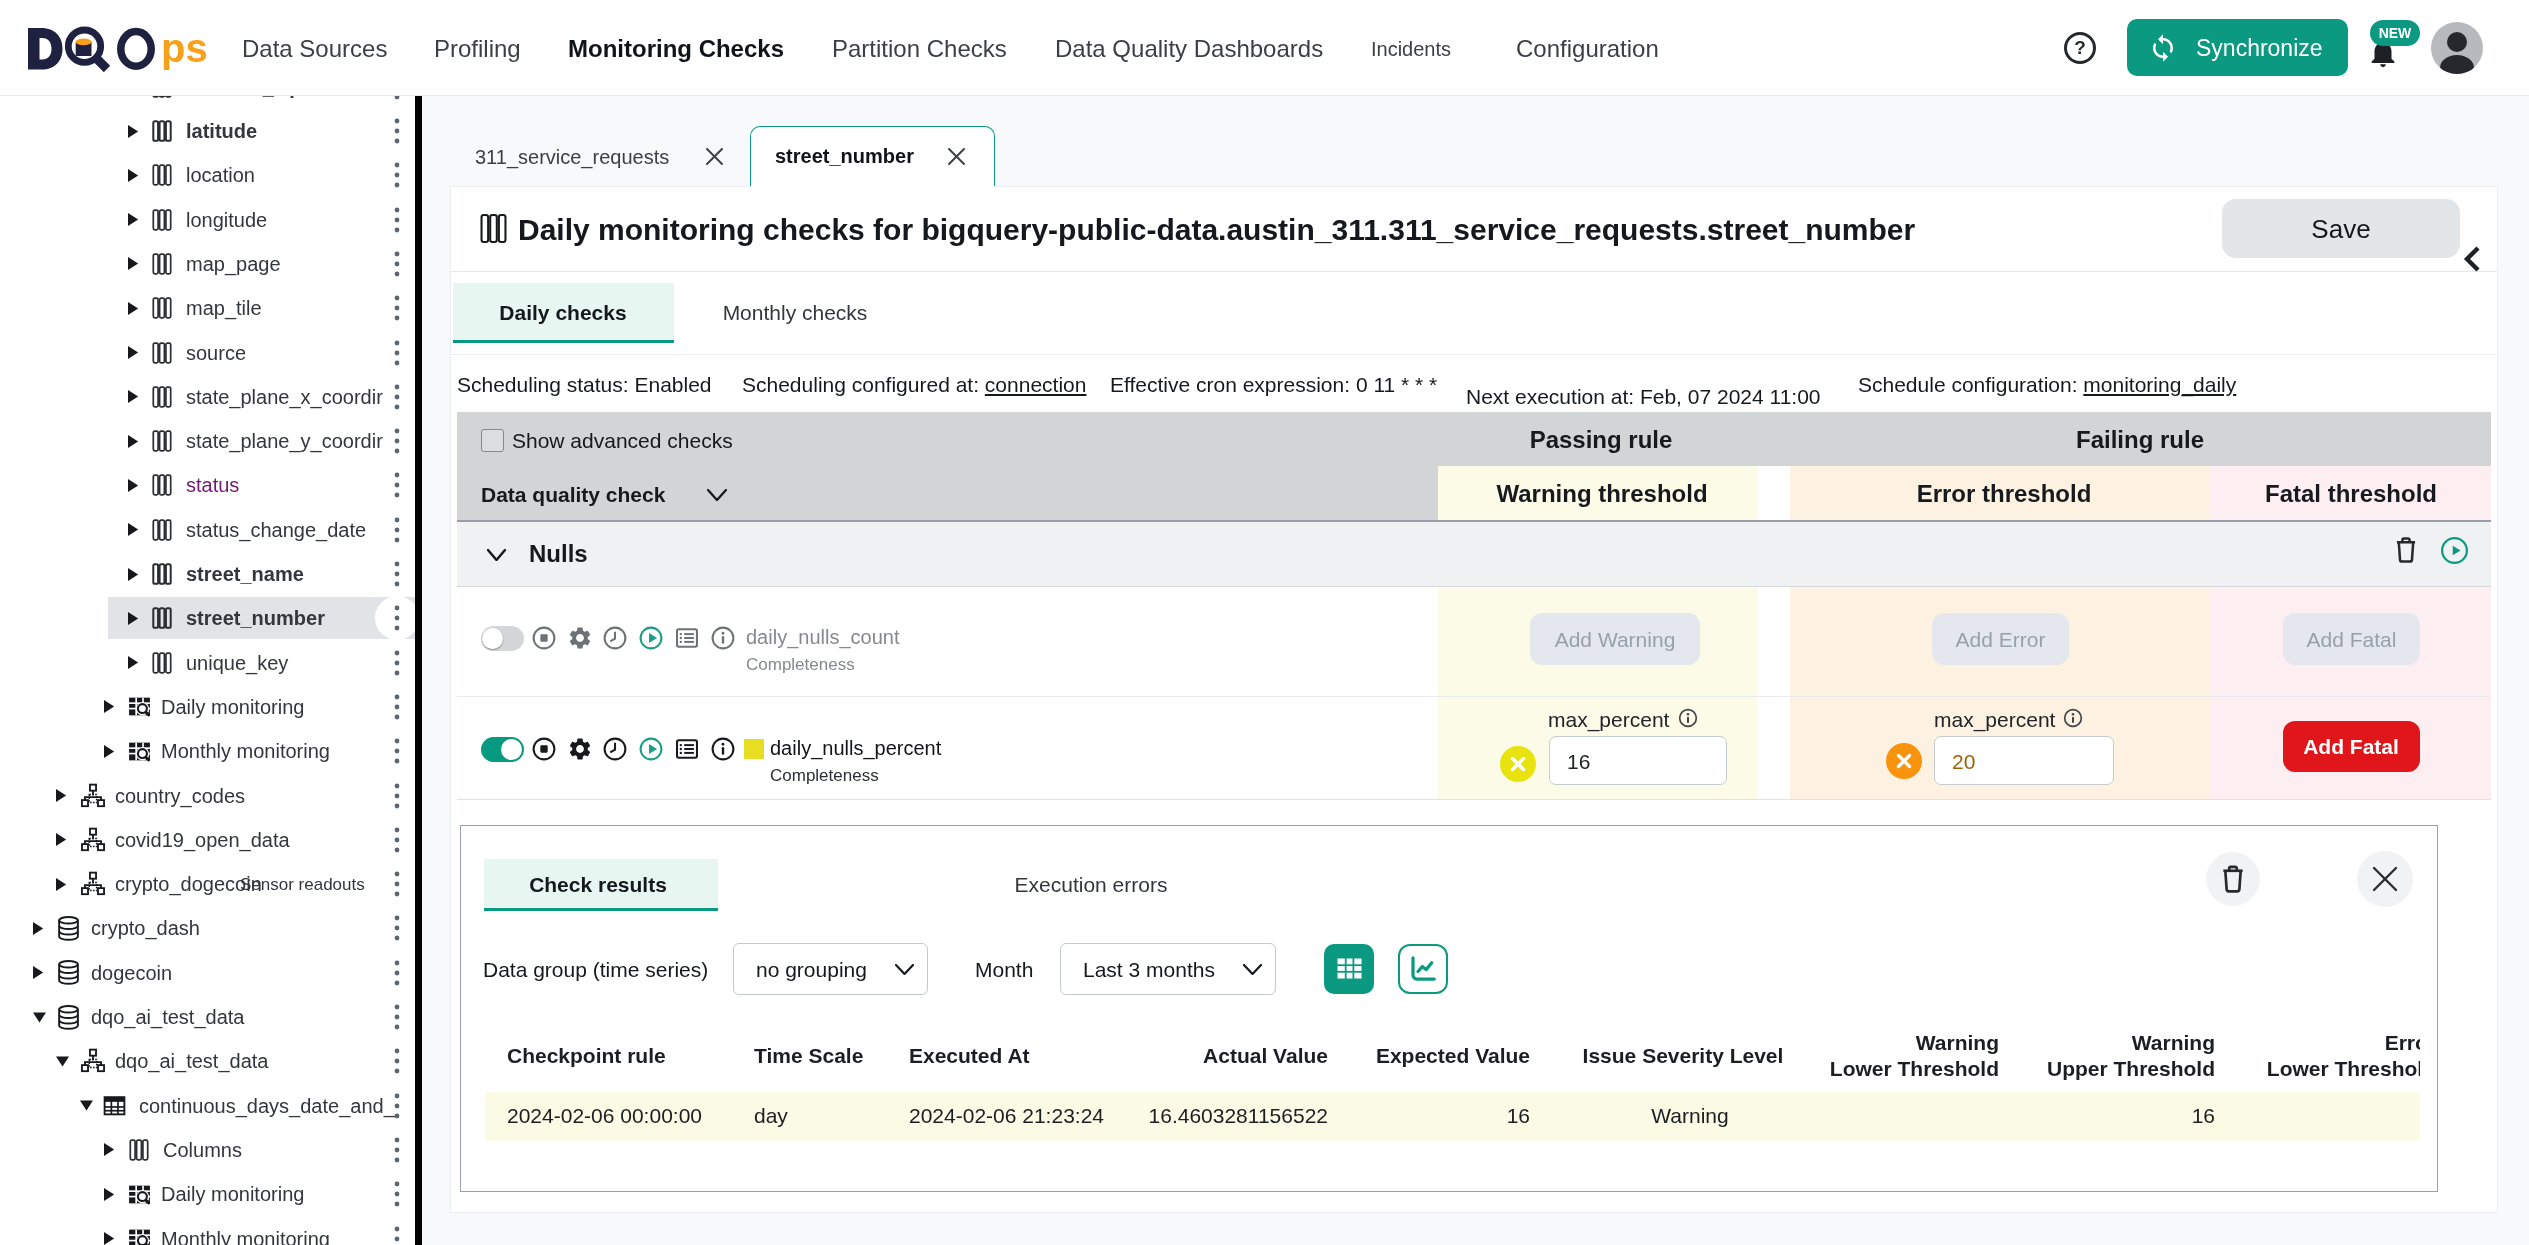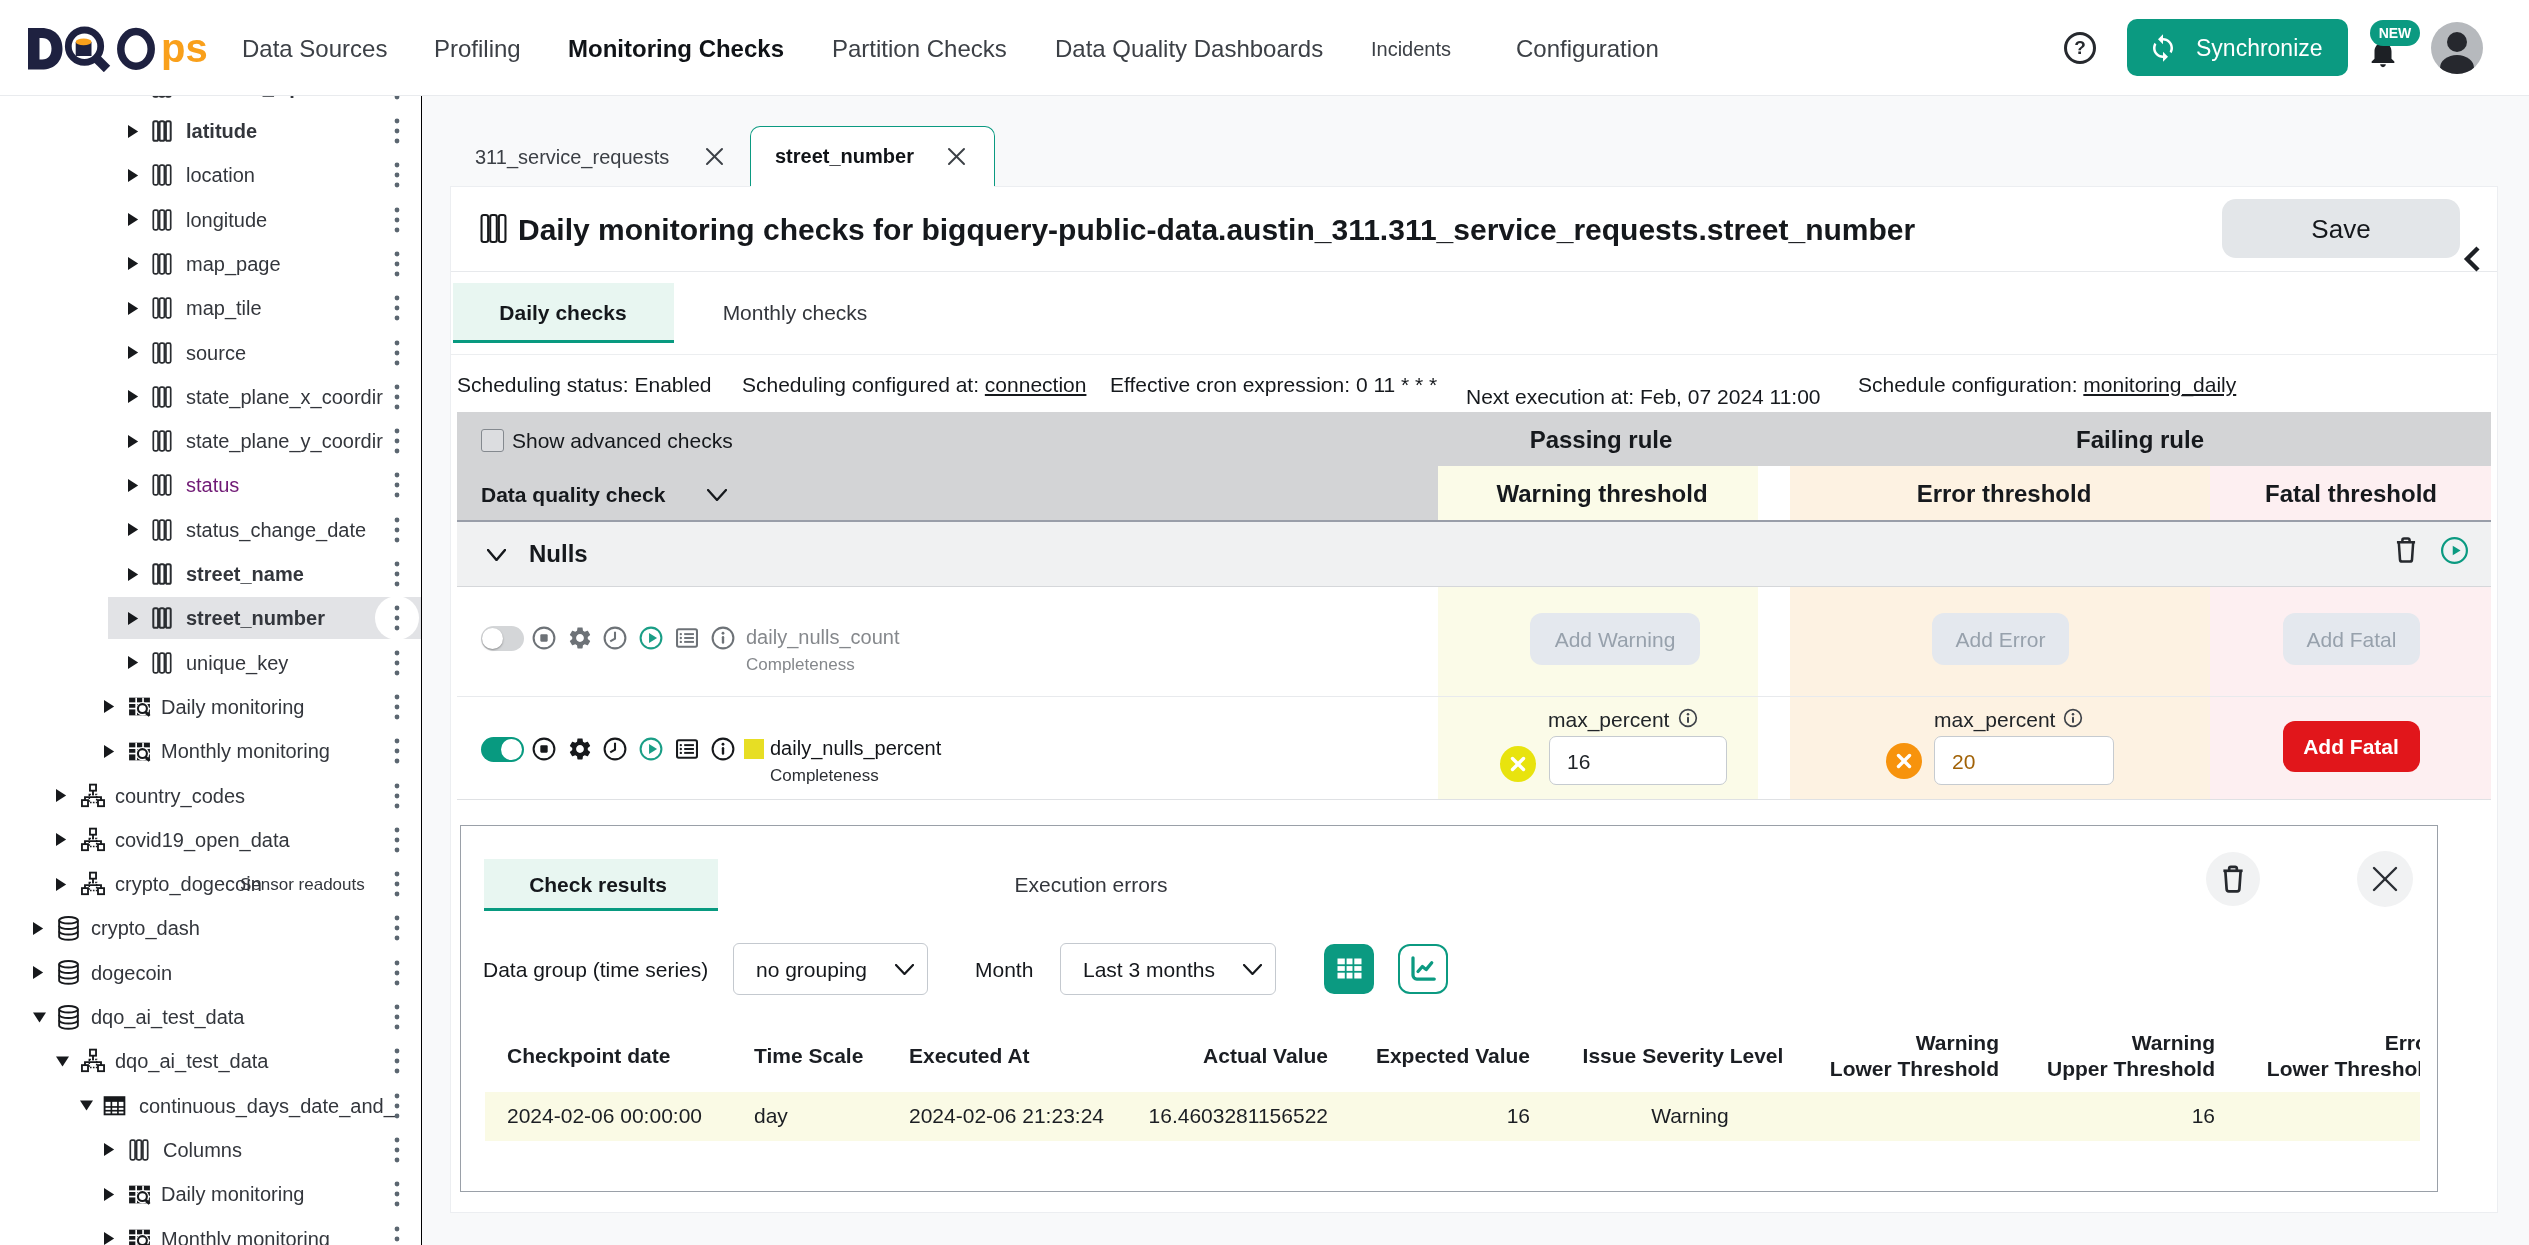--- a/index.html
+++ b/index.html
@@ -44,21 +44,21 @@
       <clipPath id="avc">
         <circle cx="27" cy="27" r="26"></circle>
       </clipPath>
     </defs>
 <circle cx="27" cy="27" r="26" fill="#b6b9bd"></circle>
 <g clip-path="url(#avc)" fill="#26282e">
       <circle cx="27" cy="21" r="10"></circle>
       <ellipse cx="27" cy="47" rx="17" ry="13"></ellipse>
     </g>
   </svg>
-<div class="abs" style="left:0;top:96px;width:422px;height:1149px;background:#fff;border-right:1px solid #000000;overflow:hidden" id="sb">
+<div class="abs" style="left:0;top:96px;width:422px;height:1149px;background:#fff;border-right:7px solid #000000;overflow:hidden" id="sb">
 
 <svg class="abs" style="left:150px;top:-21.299999999999997px" width="24" height="24" viewBox="0 0 24 24">
       <g fill="none" stroke="#2a2d31" stroke-width="2.0">
         <rect x="3.3" y="2.2" width="4.8" height="19.6" rx="1.6"></rect>
         <rect x="9.6" y="2.2" width="4.8" height="19.6" rx="1.6"></rect>
         <rect x="15.9" y="2.2" width="4.8" height="19.6" rx="1.6"></rect>
       </g>
     </svg>
 <div class="abs" style="left:186px;top:-23.299999999999997px;height:28px;line-height:28px;font-size:20px;color:#33363c;font-weight:700;white-space:nowrap;letter-spacing:0px;">incident_zip</div>
 <svg class="abs" style="left:392px;top:-23.299999999999997px" width="10" height="28">
@@ -757,21 +757,21 @@
     </g>
   </svg>
 <div class="abs" style="left:1398px;top:944px;width:50px;height:50px;border-radius:12px;border:2px solid #0b9a81;background:#fff"></div>
 <svg class="abs" style="left:1408px;top:954px" width="30" height="30" viewBox="0 0 24 24">
 <g fill="none" stroke="#0b9a81" stroke-width="2.6" stroke-linecap="round" stroke-linejoin="round">
 <path d="M4 3 v14 a3 3 0 0 0 3 3 h14"></path>
       <polyline points="8,14 11.5,10 14.5,12.5 19,7"></polyline>
     </g>
   </svg>
 <div class="abs" style="left:461px;top:1015px;width:1959px;height:150px;overflow:hidden">
-<div class="abs" style="left:46px;top:27px;height:28px;line-height:28px;font-size:21px;font-weight:700;color:#1b1e23;white-space:nowrap">Checkpoint date</div>
+<div class="abs" style="left:46px;top:27px;height:28px;line-height:28px;font-size:21px;font-weight:700;color:#1b1e23;white-space:nowrap">Checkpoint rule</div>
 <div class="abs" style="left:293px;top:27px;height:28px;line-height:28px;font-size:21px;font-weight:700;color:#1b1e23;white-space:nowrap">Time Scale</div>
 <div class="abs" style="left:448px;top:27px;height:28px;line-height:28px;font-size:21px;font-weight:700;color:#1b1e23;white-space:nowrap">Executed At</div>
 <div class="abs" style="left:0;width:867px;text-align:right;top:27px;height:28px;line-height:28px;font-size:21px;font-weight:700;color:#1b1e23;white-space:nowrap">Actual Value</div>
 <div class="abs" style="left:0;width:1069px;text-align:right;top:27px;height:28px;line-height:28px;font-size:21px;font-weight:700;color:#1b1e23;white-space:nowrap">Expected Value</div>
 <div class="abs" style="left:822px;width:800px;text-align:center;top:27px;height:28px;line-height:28px;font-size:21px;font-weight:700;color:#1b1e23;white-space:nowrap">Issue Severity Level</div>
 <div class="abs" style="left:0;width:1538px;text-align:right;top:14px;height:28px;line-height:28px;font-size:21px;font-weight:700;color:#1b1e23;white-space:nowrap">Warning</div>
 <div class="abs" style="left:0;width:1538px;text-align:right;top:40px;height:28px;line-height:28px;font-size:21px;font-weight:700;color:#1b1e23;white-space:nowrap">Lower Threshold</div>
 <div class="abs" style="left:0;width:1754px;text-align:right;top:14px;height:28px;line-height:28px;font-size:21px;font-weight:700;color:#1b1e23;white-space:nowrap">Warning</div>
 <div class="abs" style="left:0;width:1754px;text-align:right;top:40px;height:28px;line-height:28px;font-size:21px;font-weight:700;color:#1b1e23;white-space:nowrap">Upper Threshold</div>
 <div class="abs" style="left:0;width:1975px;text-align:right;top:14px;height:28px;line-height:28px;font-size:21px;font-weight:700;color:#1b1e23;white-space:nowrap">Error</div>

